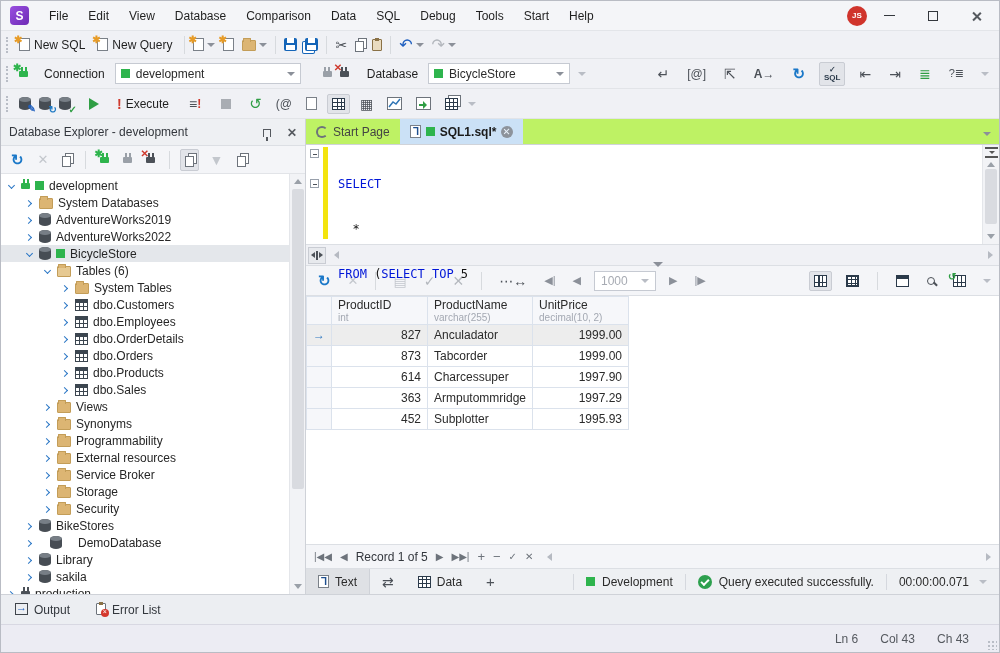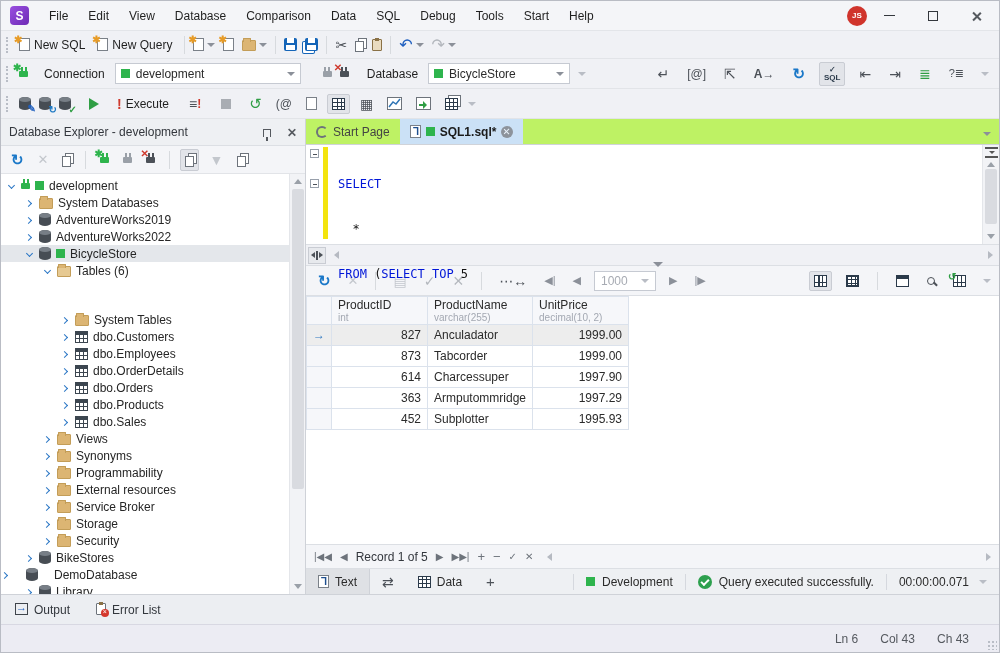--- a/index.html
+++ b/index.html
@@ -494,21 +494,21 @@
             <span class="chev down"></span>
             <span class="ico ico-db"></span>
             <span class="sq-green"></span>
             <span class="tlabel">BicycleStore</span>
           </div>
           <div class="titem" style="padding-left:42px;">
             <span class="chev down"></span>
             <span class="ico ico-folder open"></span>
             <span class="tlabel">Tables (6)</span>
           </div>
-          <div class="titem" style="padding-left:60px;margin-top:32px;">
+          <div class="titem" style="padding-left:60px;">
             <span class="chev right"></span>
             <span class="ico ico-folder"></span>
             <span class="tlabel">System Tables</span>
           </div>
           <div class="titem" style="padding-left:60px;">
             <span class="chev right"></span>
             <span class="ico ico-table"></span>
             <span class="tlabel">dbo.Customers</span>
           </div>
           <div class="titem" style="padding-left:60px;">
@@ -569,21 +569,21 @@
           <div class="titem" style="padding-left:42px;">
             <span class="chev right"></span>
             <span class="ico ico-folder"></span>
             <span class="tlabel">Security</span>
           </div>
           <div class="titem" style="padding-left:24px;">
             <span class="chev right"></span>
             <span class="ico ico-db"></span>
             <span class="tlabel">BikeStores</span>
           </div>
-          <div class="titem" style="gap:16px;">
+          <div class="titem" style="padding-left:24px;gap:16px;">
             <span class="chev right"></span>
             <span class="ico ico-db"></span>
             <span class="tlabel">DemoDatabase</span>
           </div>
           <div class="titem" style="padding-left:24px;">
             <span class="chev right"></span>
             <span class="ico ico-db"></span>
             <span class="tlabel">Library</span>
           </div>
           <div class="titem" style="padding-left:24px;">

